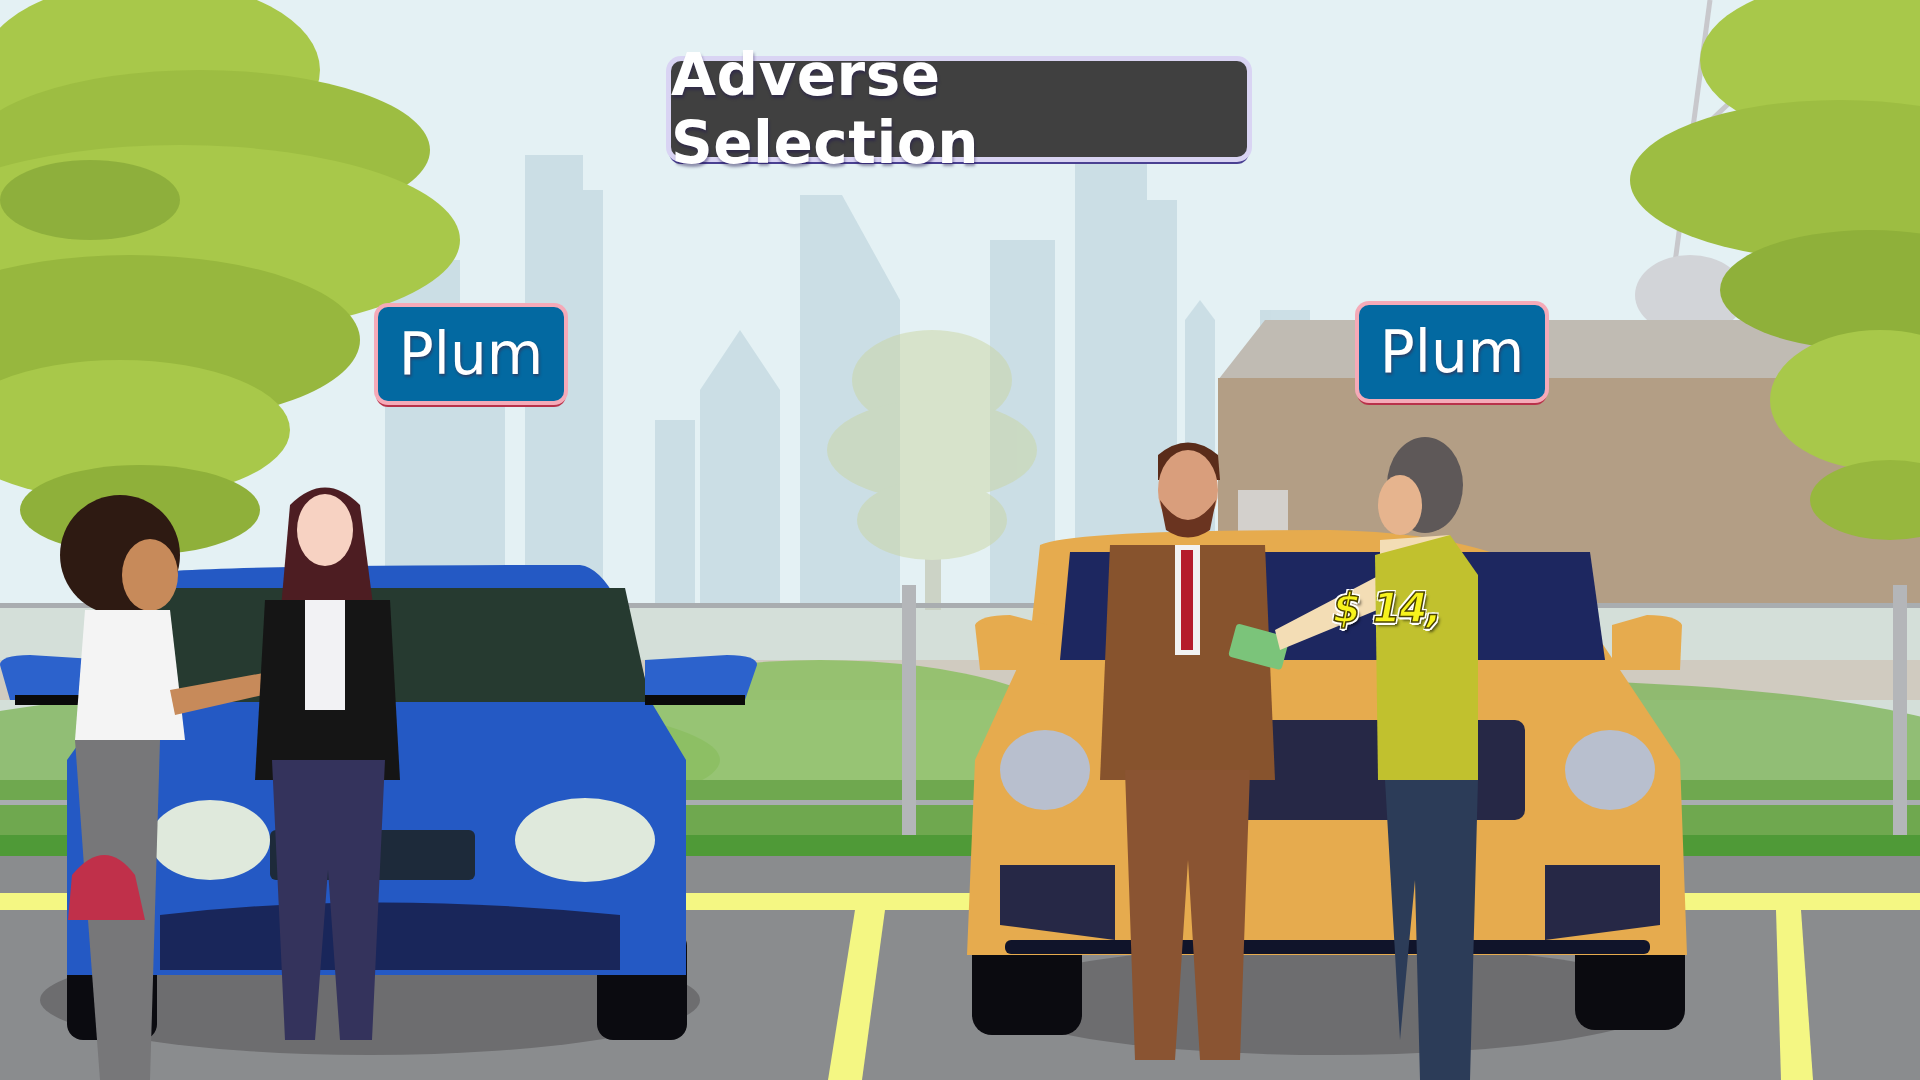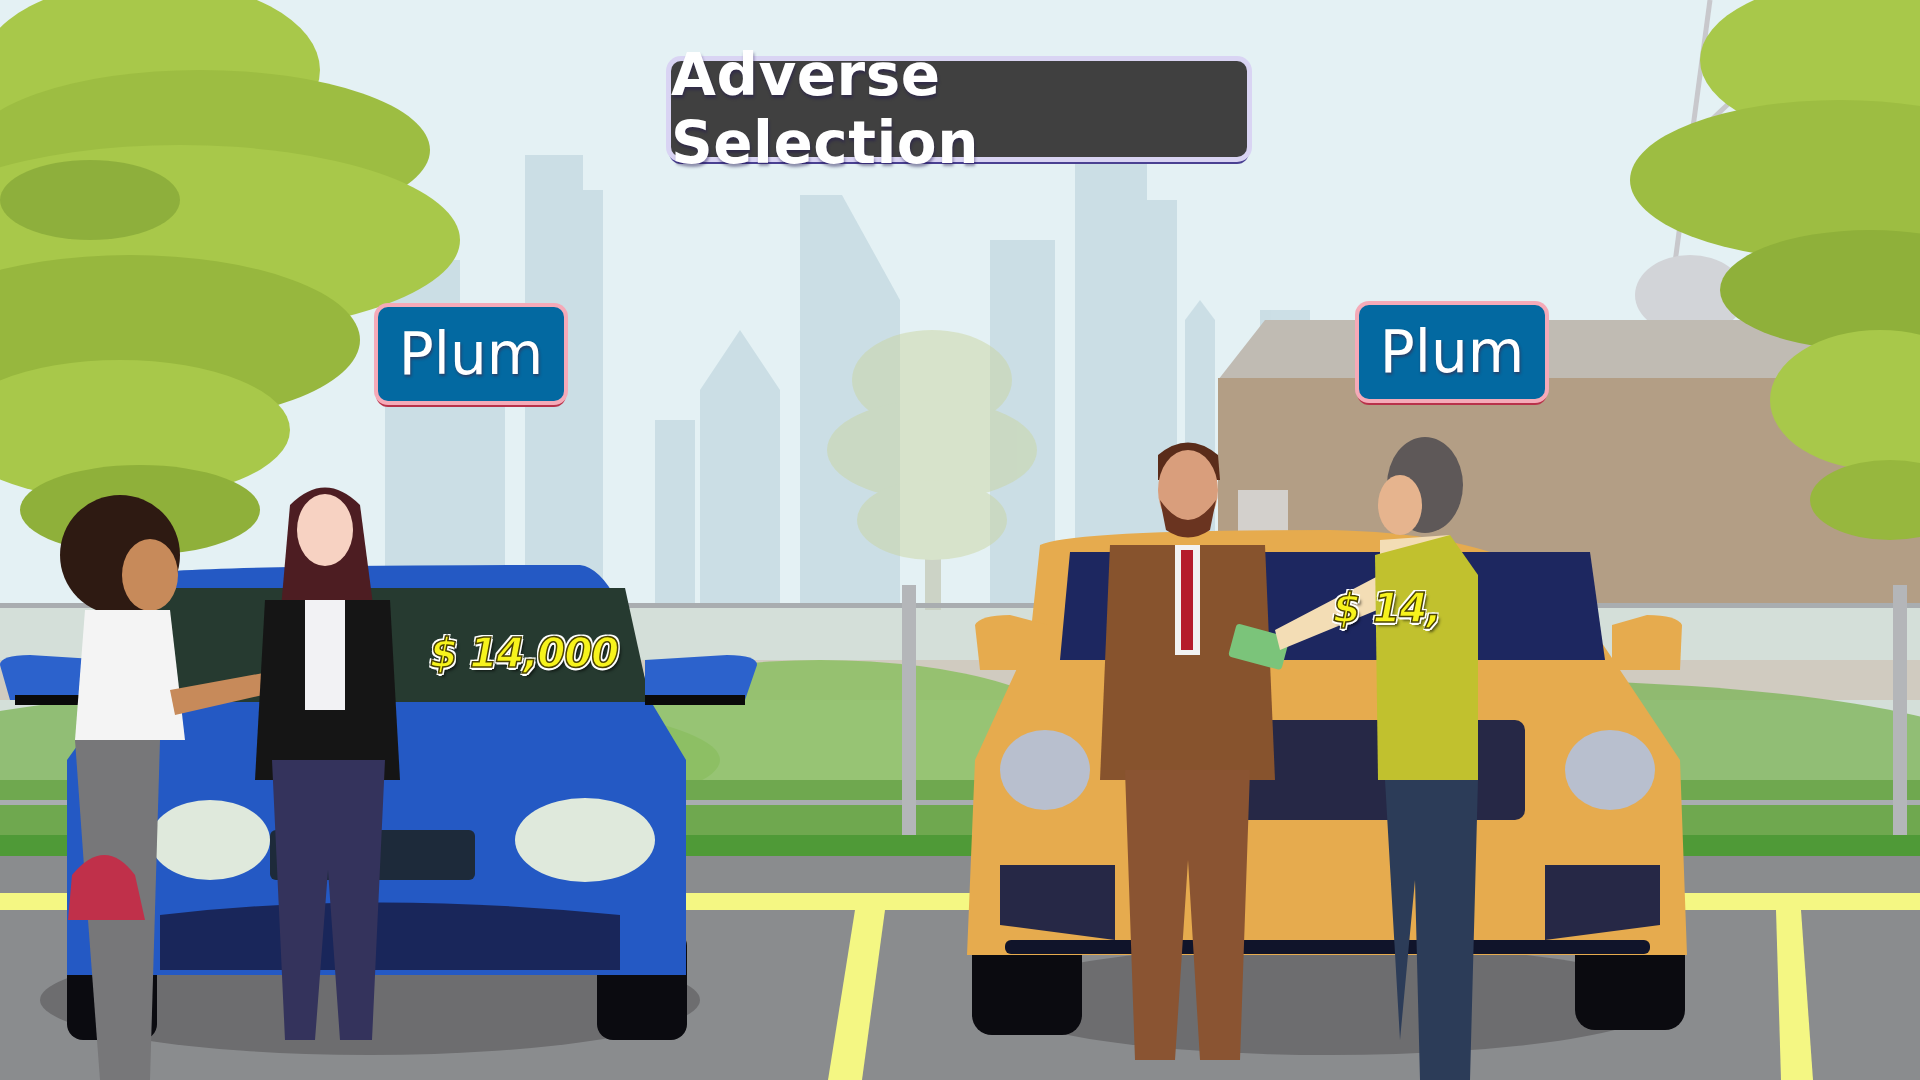--- a/index.html
+++ b/index.html
@@ -186,15 +186,14 @@
       <path d="M1385,780 L1478,780 L1470,1080 L1420,1080 L1415,880 L1400,1040 Z" fill="#2c3c58"></path>
     </g>
   </svg>
 
 
   <div class="title-box">Adverse Selection</div>
 
   <div class="tag" style="left:378px; top:307px;">Plum</div>
   <div class="tag" style="left:1359px; top:305px;">Plum</div>
 
-  <div class="price" style="left:430px; top:630px;">$ 14,000</div>
   <div class="price" style="left:1296px; top:585px;margin-left:37px;">$ 14,</div>
 </div>
 
 </body></html>

